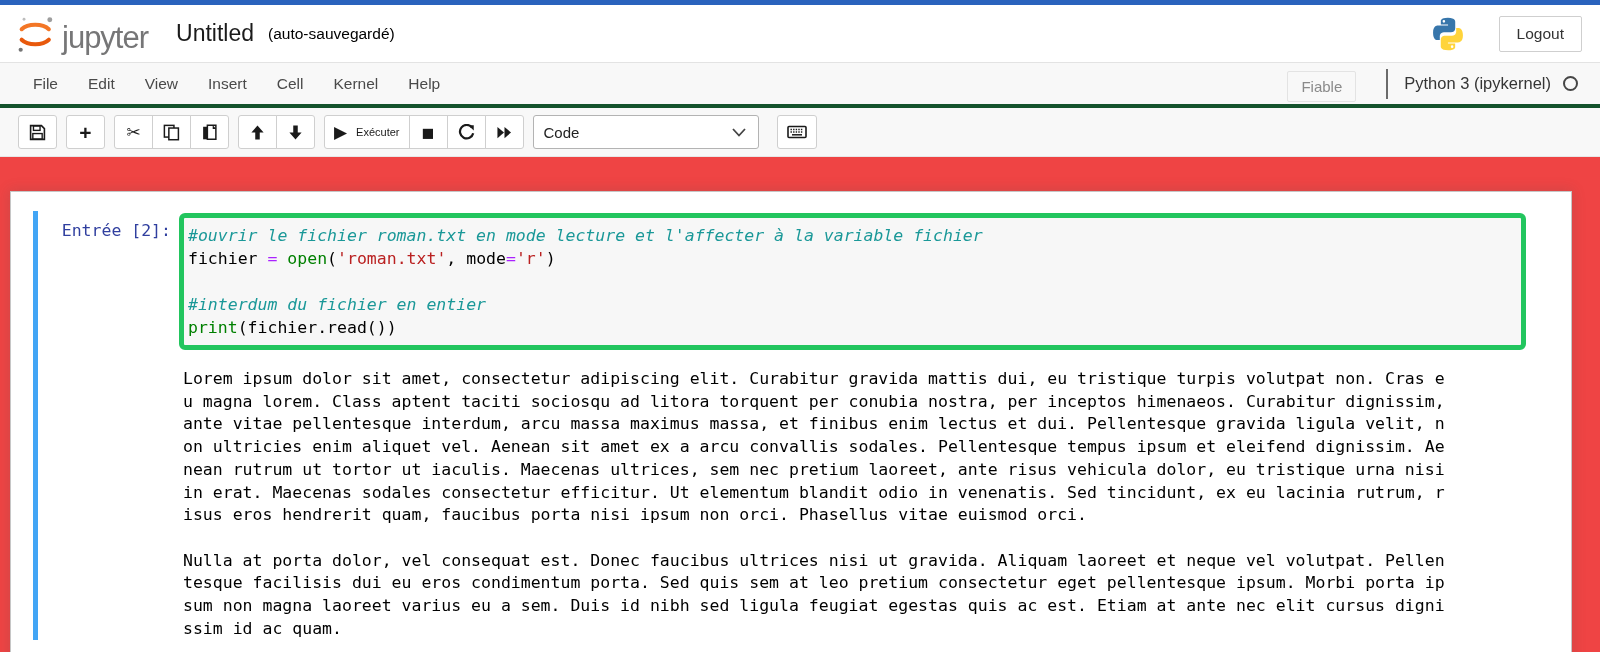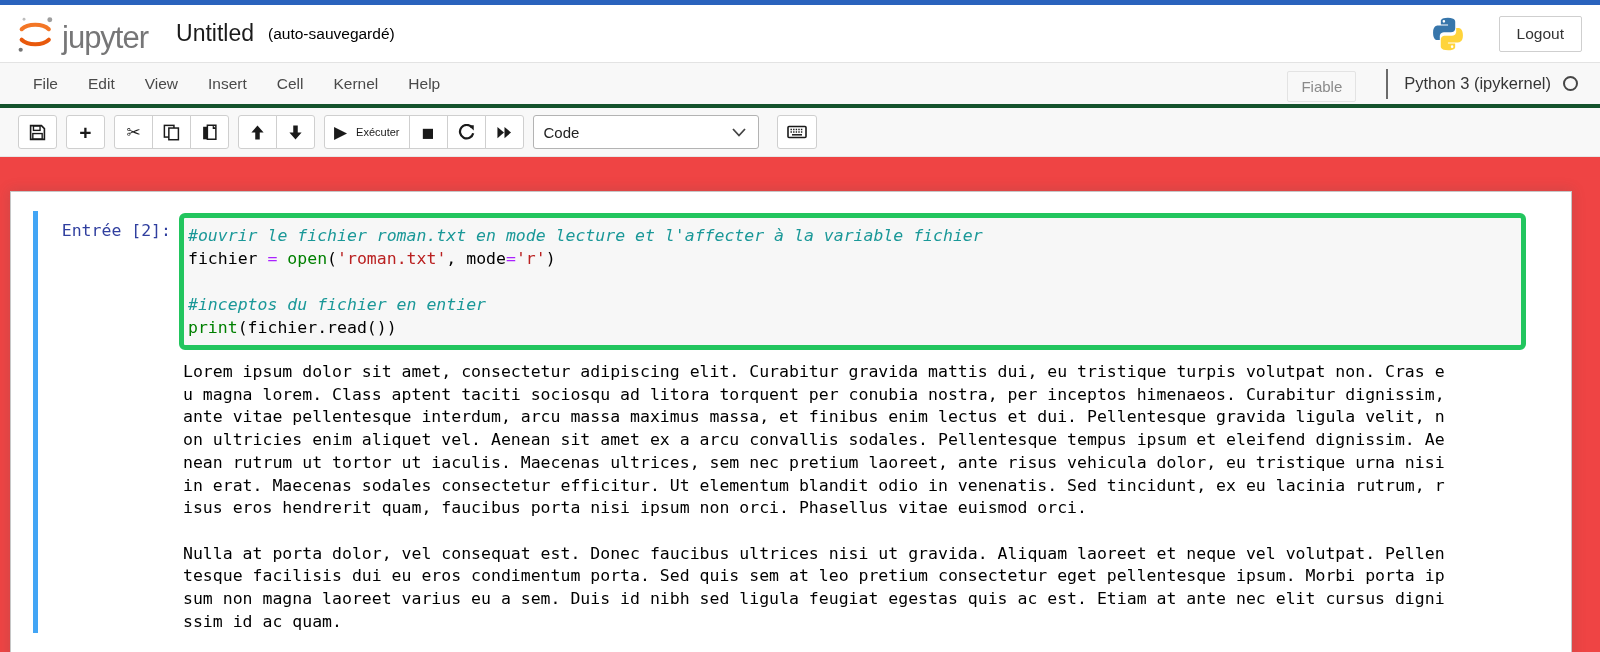--- a/index.html
+++ b/index.html
@@ -93,21 +93,21 @@
   }
   .code-line {
     font-family:"DejaVu Sans Mono","Liberation Mono",monospace;
     font-size:16.5px; line-height:23px; white-space:pre; color:#000;
   }
   .tok-com { color:#1a9898; font-style:italic; }
   .tok-op  { color:#AA22FF; }
   .tok-bi  { color:#008000; }
   .tok-str { color:#BA2121; }
   .tok-def { color:#000; }
-  .output-row { margin-top:11px;align-items:center; }
+  .output-row { margin-top:18px;align-items:center; }
   .output-pre {
     margin:0; padding:0 0 0 4px;
     font-family:"DejaVu Sans Mono","Liberation Mono",monospace;
     font-size:16.5px; line-height:22.7px; color:#000; white-space:pre;
   }
   svg { display:block; }
 </style>
 </head>
 <body>
 
@@ -259,21 +259,21 @@
 
 <div class="page-body">
   <div class="notebook">
     <div class="cell">
       <div class="row">
         <div class="prompt-col">Entrée [2]:</div>
         <div class="input-area">
             <div class="code-line"><span class="tok-com">#ouvrir le fichier roman.txt en mode lecture et l'affecter à la variable fichier</span></div>
             <div class="code-line"><span class="tok-def">fichier </span><span class="tok-op">=</span><span class="tok-def"> </span><span class="tok-bi">open</span><span class="tok-def">(</span><span class="tok-str">'roman.txt'</span><span class="tok-def">, mode</span><span class="tok-op">=</span><span class="tok-str">'r'</span><span class="tok-def">)</span></div>
             <div class="code-line">&nbsp;</div>
-            <div class="code-line"><span class="tok-com">#inceptos du fichier en entier</span></div>
+            <div class="code-line"><span class="tok-com">#interdum du fichier en entier</span></div>
             <div class="code-line"><span class="tok-bi">print</span><span class="tok-def">(fichier.read())</span></div>
           </div>
       </div>
       <div class="row output-row">
         <div class="prompt-col"></div>
         <pre class="output-pre">Lorem ipsum dolor sit amet, consectetur adipiscing elit. Curabitur gravida mattis dui, eu tristique turpis volutpat non. Cras e
 u magna lorem. Class aptent taciti sociosqu ad litora torquent per conubia nostra, per inceptos himenaeos. Curabitur dignissim,
 ante vitae pellentesque interdum, arcu massa maximus massa, et finibus enim lectus et dui. Pellentesque gravida ligula velit, n
 on ultricies enim aliquet vel. Aenean sit amet ex a arcu convallis sodales. Pellentesque tempus ipsum et eleifend dignissim. Ae
 nean rutrum ut tortor ut iaculis. Maecenas ultrices, sem nec pretium laoreet, ante risus vehicula dolor, eu tristique urna nisi

